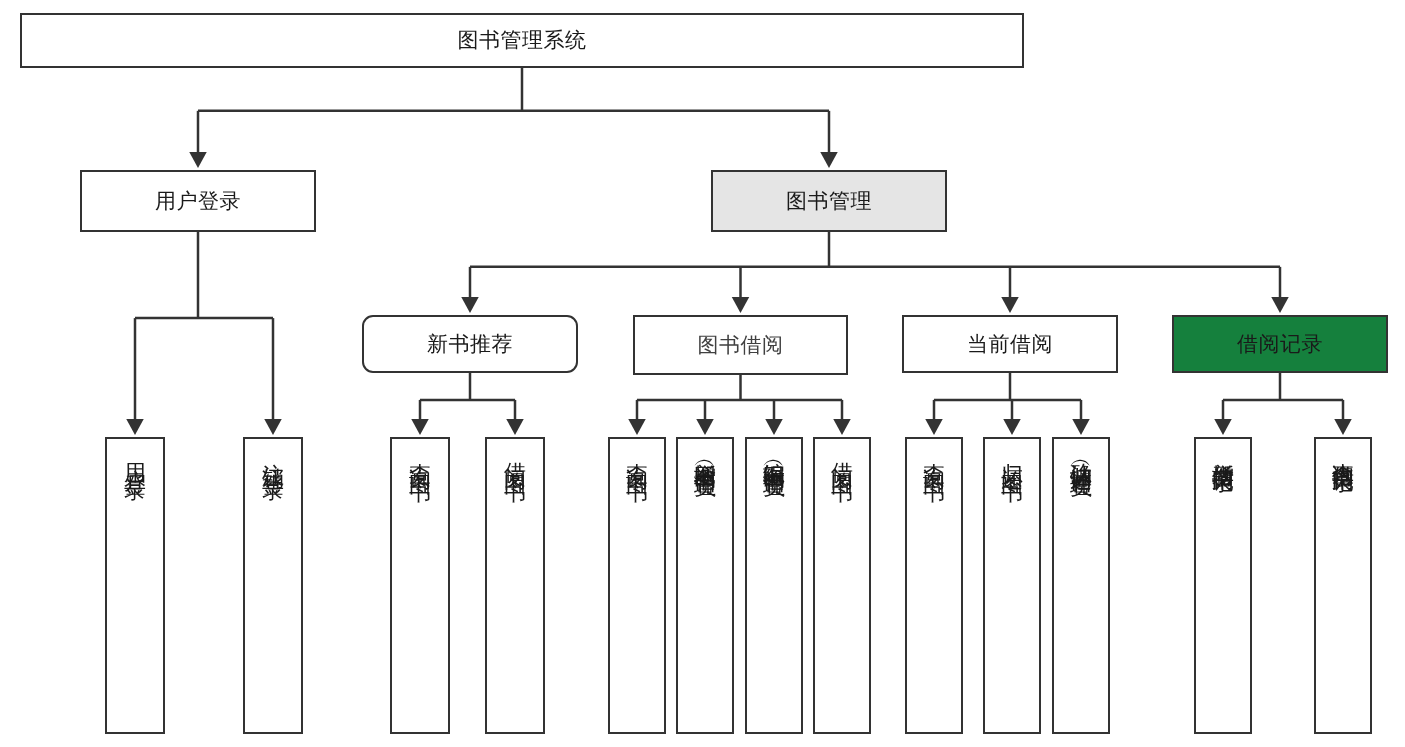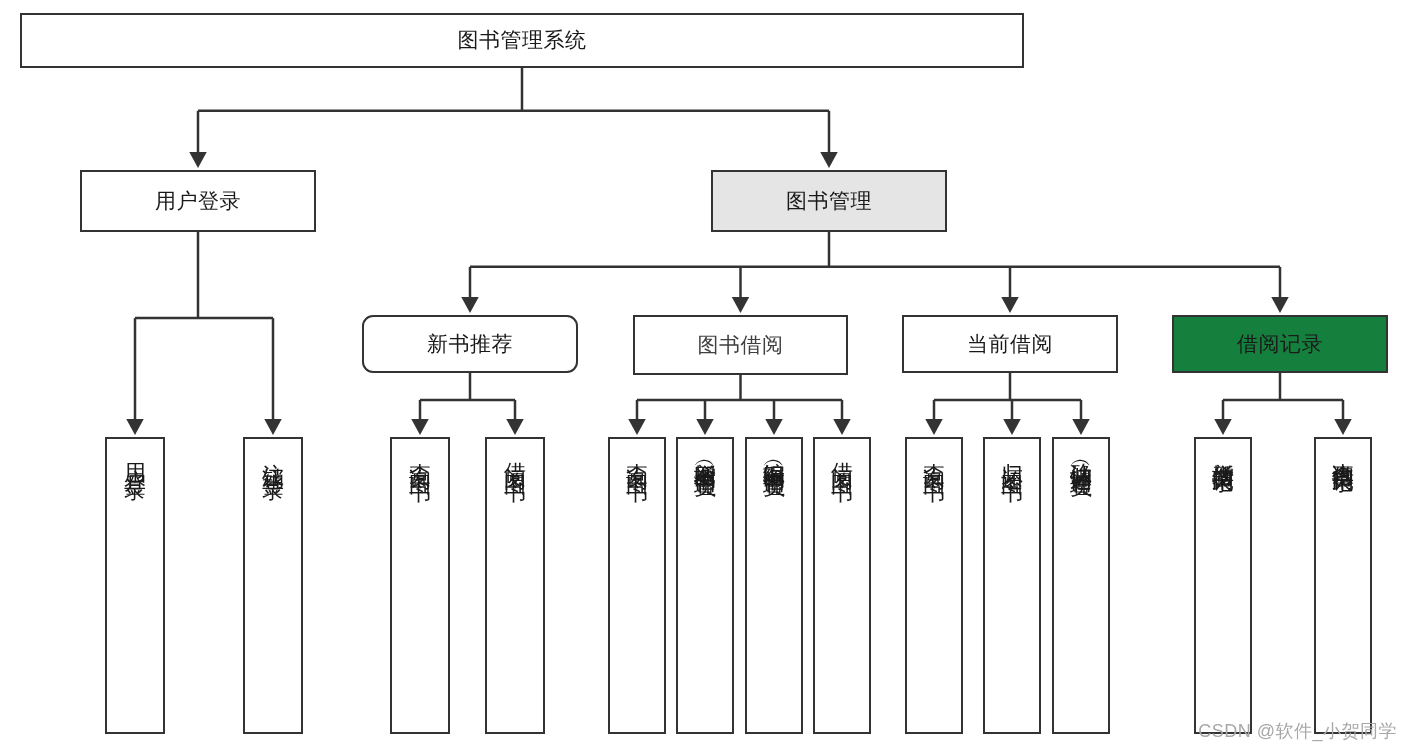--- a/index.html
+++ b/index.html
@@ -170,14 +170,13 @@
       <div class="node vert" style="left: 1052px; top: 437px; width: 58px; height: 297px; border-color: rgb(51, 51, 51); background: rgb(255, 255, 255); color: rgb(26, 26, 26);">
         <span class="label">确认归还（管理员）</span>
       </div>
       <div class="node vert" style="left: 1194px; top: 437px; width: 58px; height: 297px; border-color: rgb(51, 51, 51); background: rgb(255, 255, 255); color: rgb(26, 26, 26);">
         <span class="label">新增借阅记录</span>
       </div>
       <div class="node vert" style="left: 1314px; top: 437px; width: 58px; height: 297px; border-color: rgb(51, 51, 51); background: rgb(255, 255, 255); color: rgb(26, 26, 26);">
         <span class="label">查询借阅记录</span>
       </div>
     </div>
-  <div id="watermark">CSDN @软件_小贺同学</div>
 </div>
 
 </body></html>

